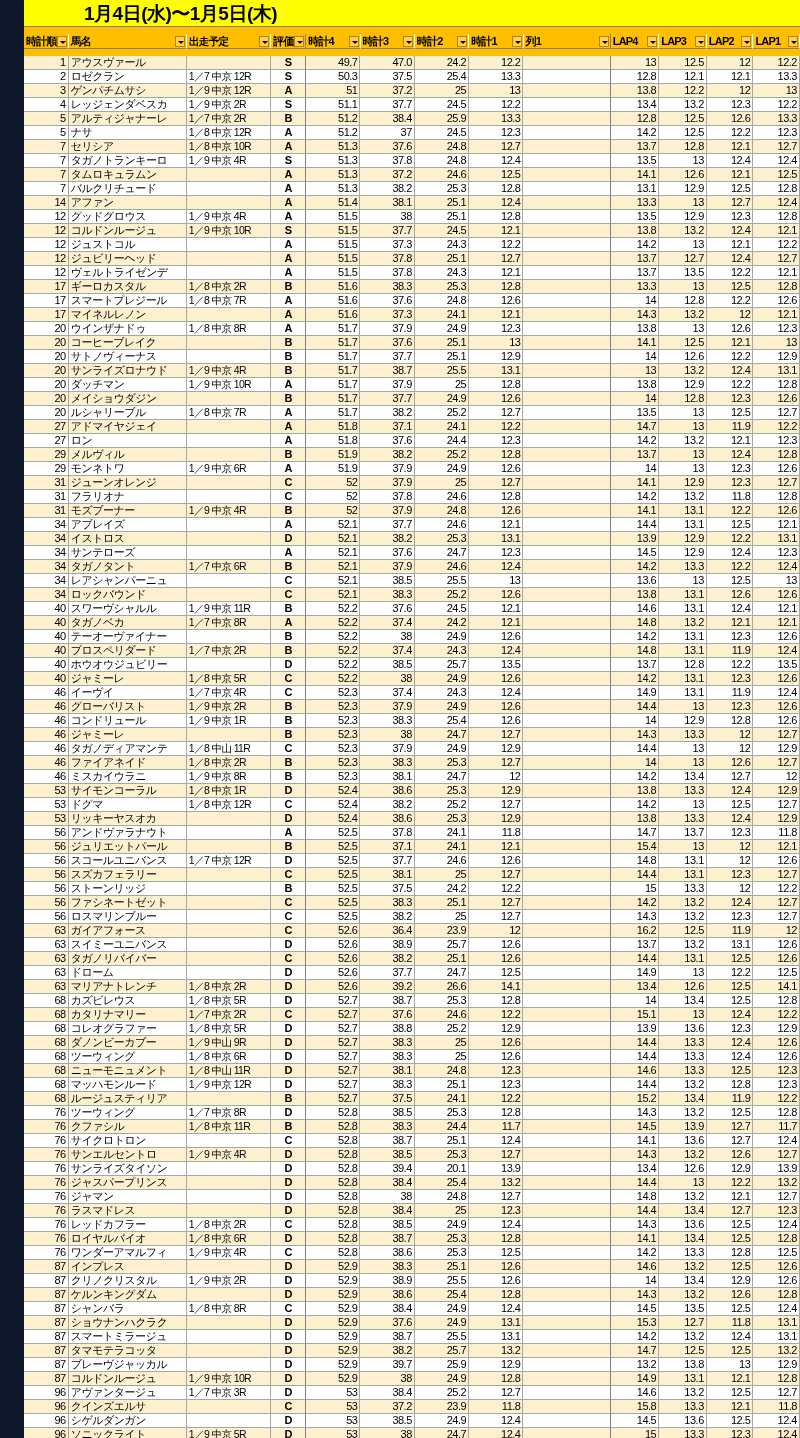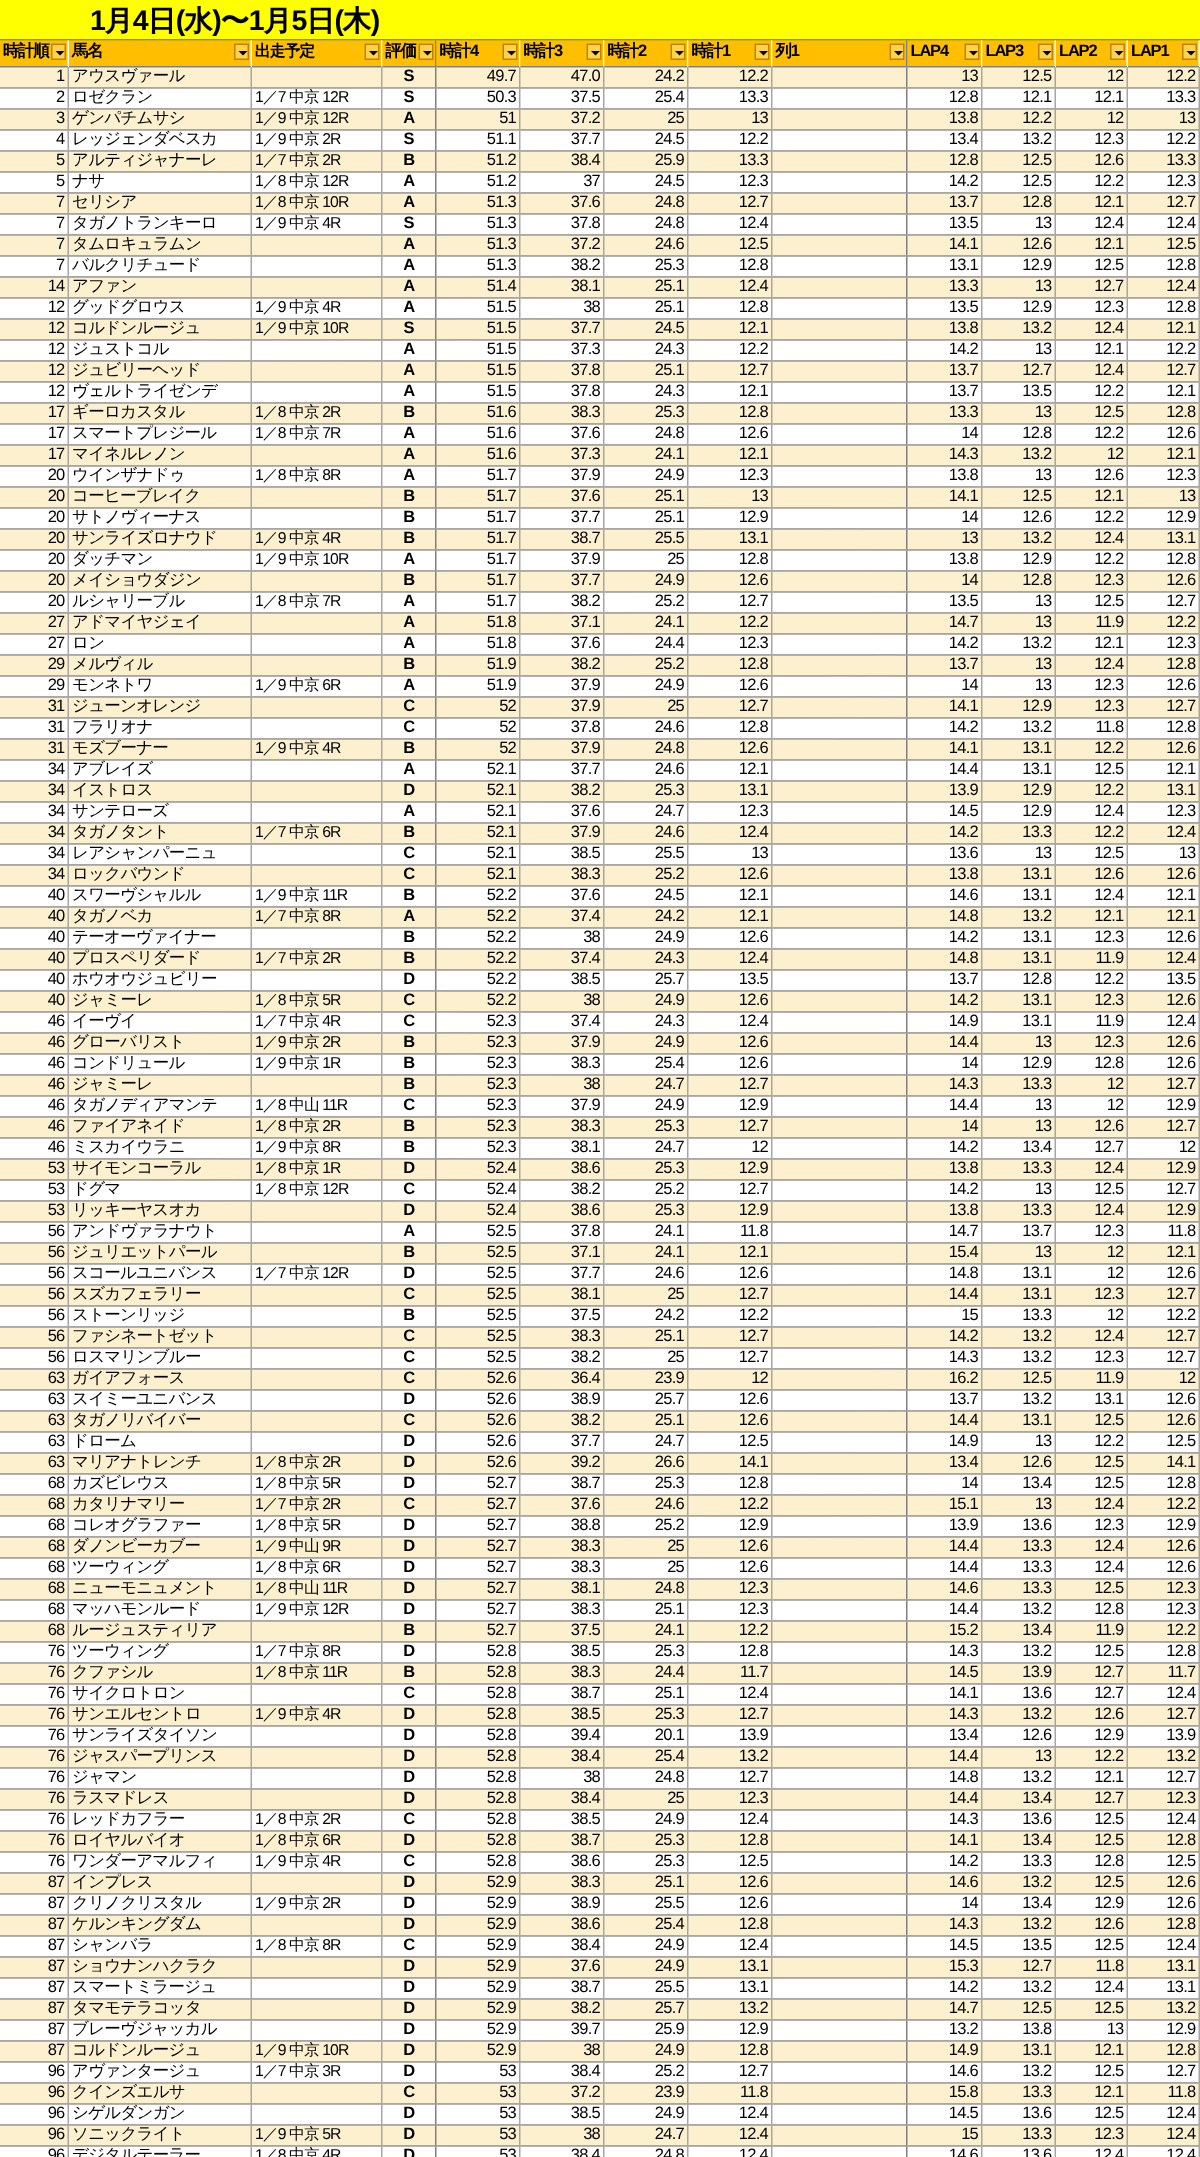--- a/index.html
+++ b/index.html
@@ -7,20 +7,21 @@
     margin: 0; padding: 0;
     background: #ffffff;
     font-family: "Liberation Sans", "DejaVu Sans", sans-serif;
   }
   #page {
     width: 800px;
     height: 1438px;
     position: relative;
     overflow: hidden;
     background: #0f172a;
+    padding-left: 24px;
   }
 
   
   .title-bar {
     height: 27px;
     background: #ffff00;
     border-bottom: 1px solid #808080;
     display: flex;
     align-items: center;
     position: relative;
@@ -42,22 +43,23 @@
     font-size: 19px;
     font-weight: bold;
     color: #000000;
     letter-spacing: -0.5px;
     white-space: nowrap;
   }
 
   
   .hdr-row {
     display: flex;
-    height: 18px;
+    height: 29px;
     background: #ffbf00;
+    align-items: center;
   }
   .hdr-cell {
     position: relative;
     background: #ffbf00;
     border-right: 1px solid #ffffff;
     border-bottom: 1px solid #808080;
     color: #000000;
     font-size: 11px;
     font-weight: bold;
     line-height: 14px;

